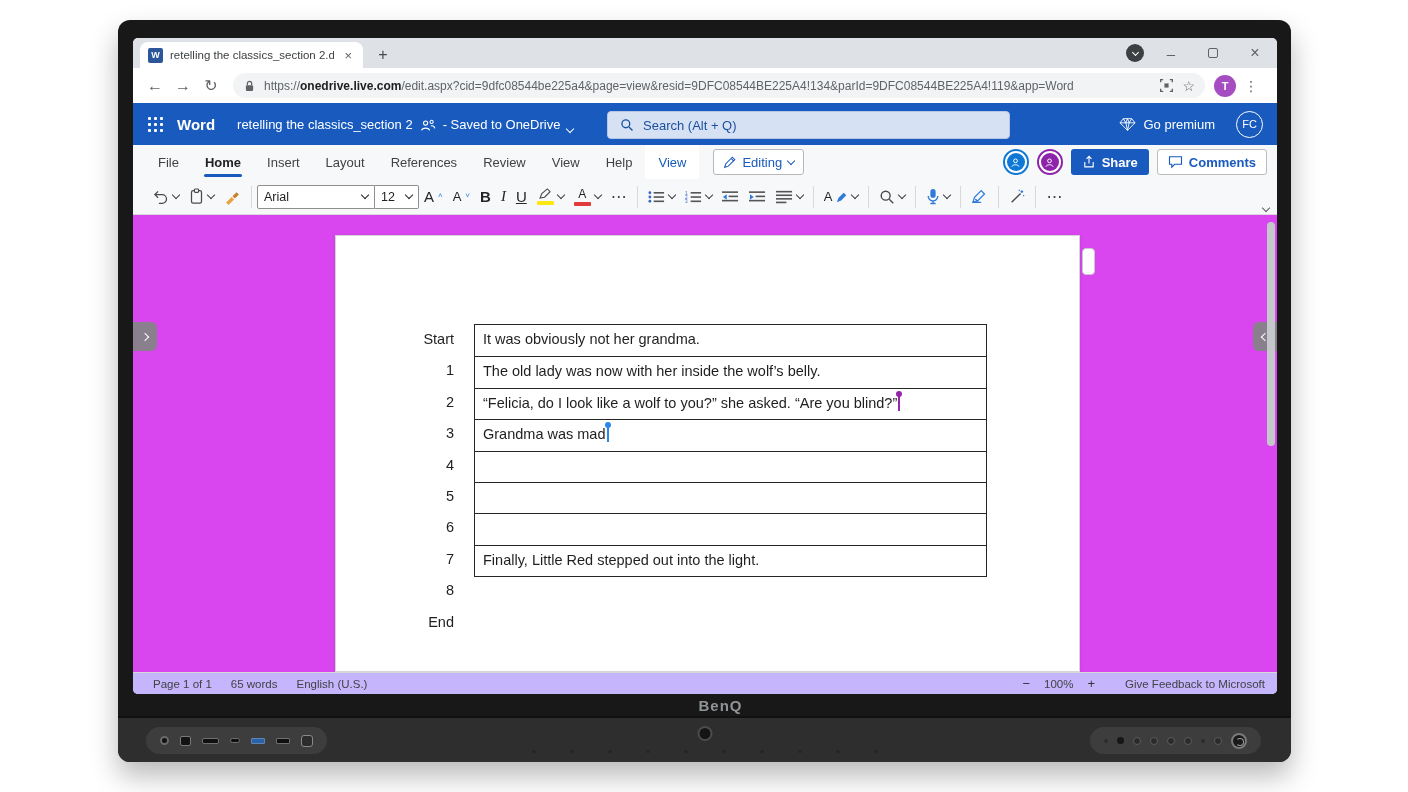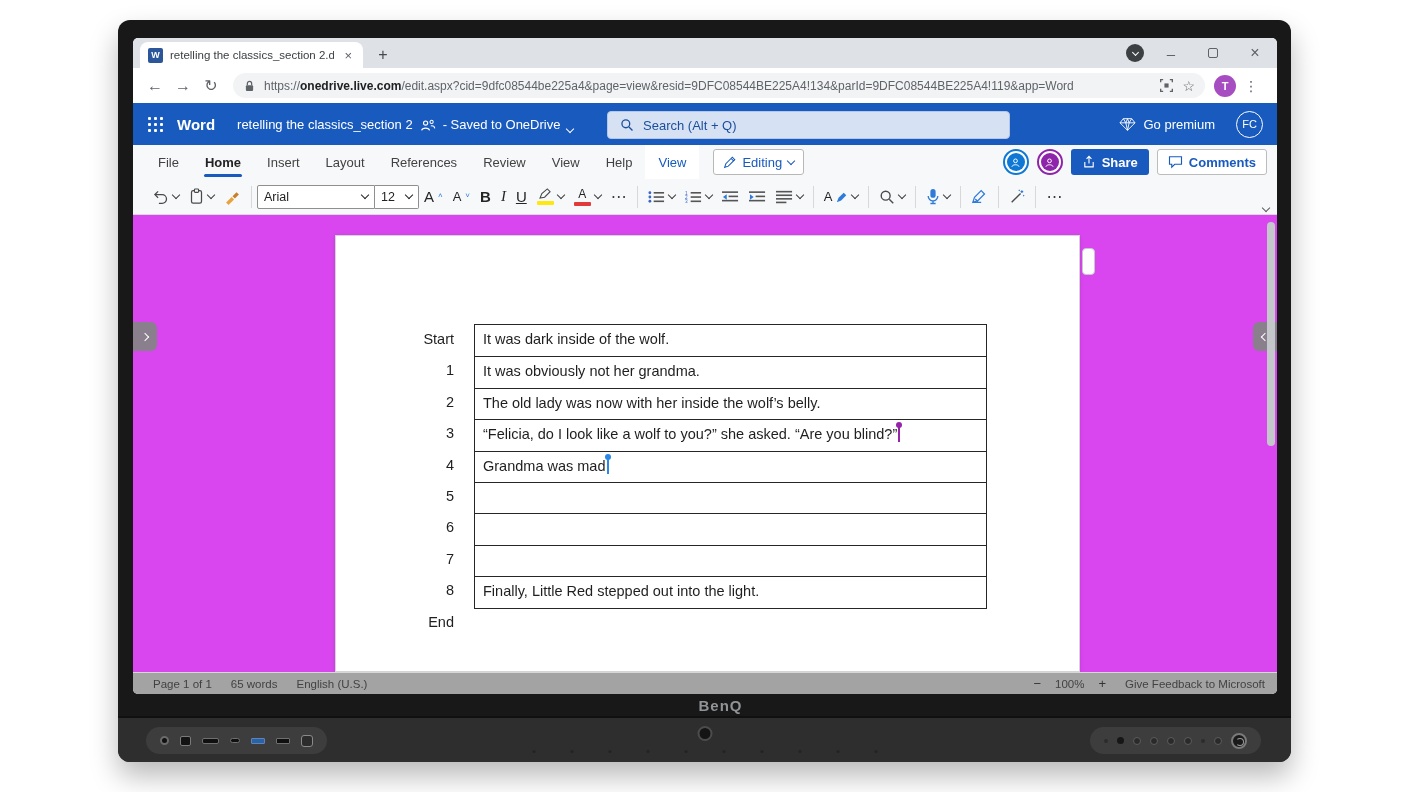--- a/index.html
+++ b/index.html
@@ -142,26 +142,26 @@
   .ccursor.blue   { background:#2b88e8; } .ccursor.blue::before   { background:#2b88e8; }
   .comment-handle { position:absolute; left:949px; top:33px; width:13px; height:27px; background:#fdfdfd;
                     border:1px solid #c6c8ca; border-radius:4px; }
   .edge-btn { position:absolute; top:107px; width:24px; height:29px; background:rgba(126,135,128,.88);
               color:#fff; display:flex; align-items:center; justify-content:center; }
   .edge-btn.l { left:0; border-radius:0 6px 6px 0; }
   .edge-btn.r { right:0; border-radius:6px 0 0 6px; }
   .vscroll { position:absolute; right:2px; top:7px; width:8px; height:224px; background:#c5c8cb; border-radius:4px; }
 
   
-  .statusbar { position:relative; height:22px; background:#a3a3a3; border-top:1px solid #d6d7d8;
+  .statusbar { position:relative; height:22px; background:#c4b5fd; border-top:1px solid #d6d7d8;
                display:flex; align-items:center; font-size:11.5px; color:#424242; padding:0 12px 0 20px; }
   .statusbar .grp-l { display:flex; gap:19px; }
   .statusbar .grp-r { margin-left:auto; display:flex; align-items:center; gap:14px; }
   .zoomctl { font-size:13px; color:#333; }
-  .feedback { margin-left:5px;text-align:center; }
+  .feedback { margin-left:16px;text-align:center; }
 
   .ico { flex:none; display:block; }
 </style>
 </head>
 <body>
 
 <div class="monitor">
   <div class="screen">
 
     <div class="tabstrip">
@@ -455,21 +455,20 @@
           <div>2</div>
           <div>3</div>
           <div>4</div>
           <div>5</div>
           <div>6</div>
           <div>7</div>
           <div>8</div>
           <div>End</div>
         </div>
         <div class="story-table">
-          <div class="trow"><span>It was dark inside of the wolf.</span></div>
           <div class="trow"><span>It was obviously not her grandma.</span></div>
           <div class="trow"><span>The old lady was now with her inside the wolf’s belly.</span></div>
           <div class="trow"><span>“Felicia, do I look like a wolf to you?” she asked. “Are you blind?”</span><span class="ccursor purple"></span></div>
           <div class="trow"><span>Grandma was mad</span><span class="ccursor blue"></span></div>
           <div class="trow"><span></span></div>
           <div class="trow"><span></span></div>
           <div class="trow"><span></span></div>
           <div class="trow"><span>Finally, Little Red stepped out into the light.</span></div>
         </div>
       </div>

